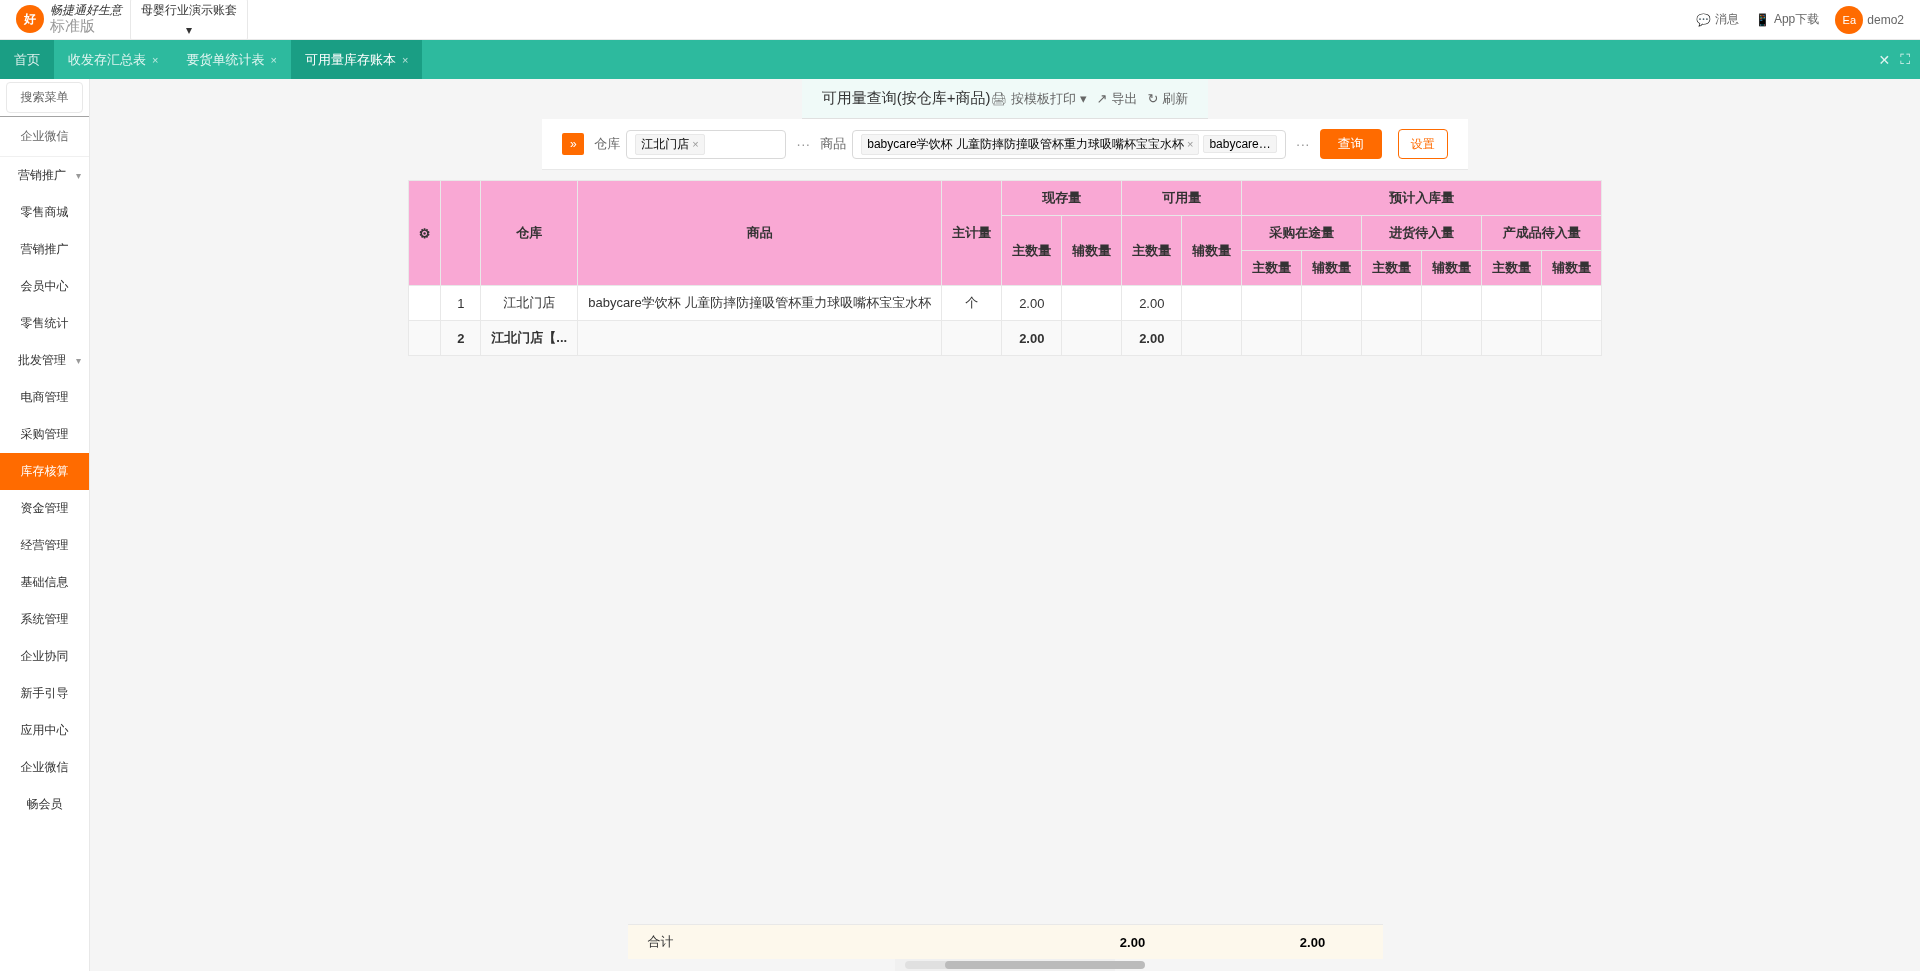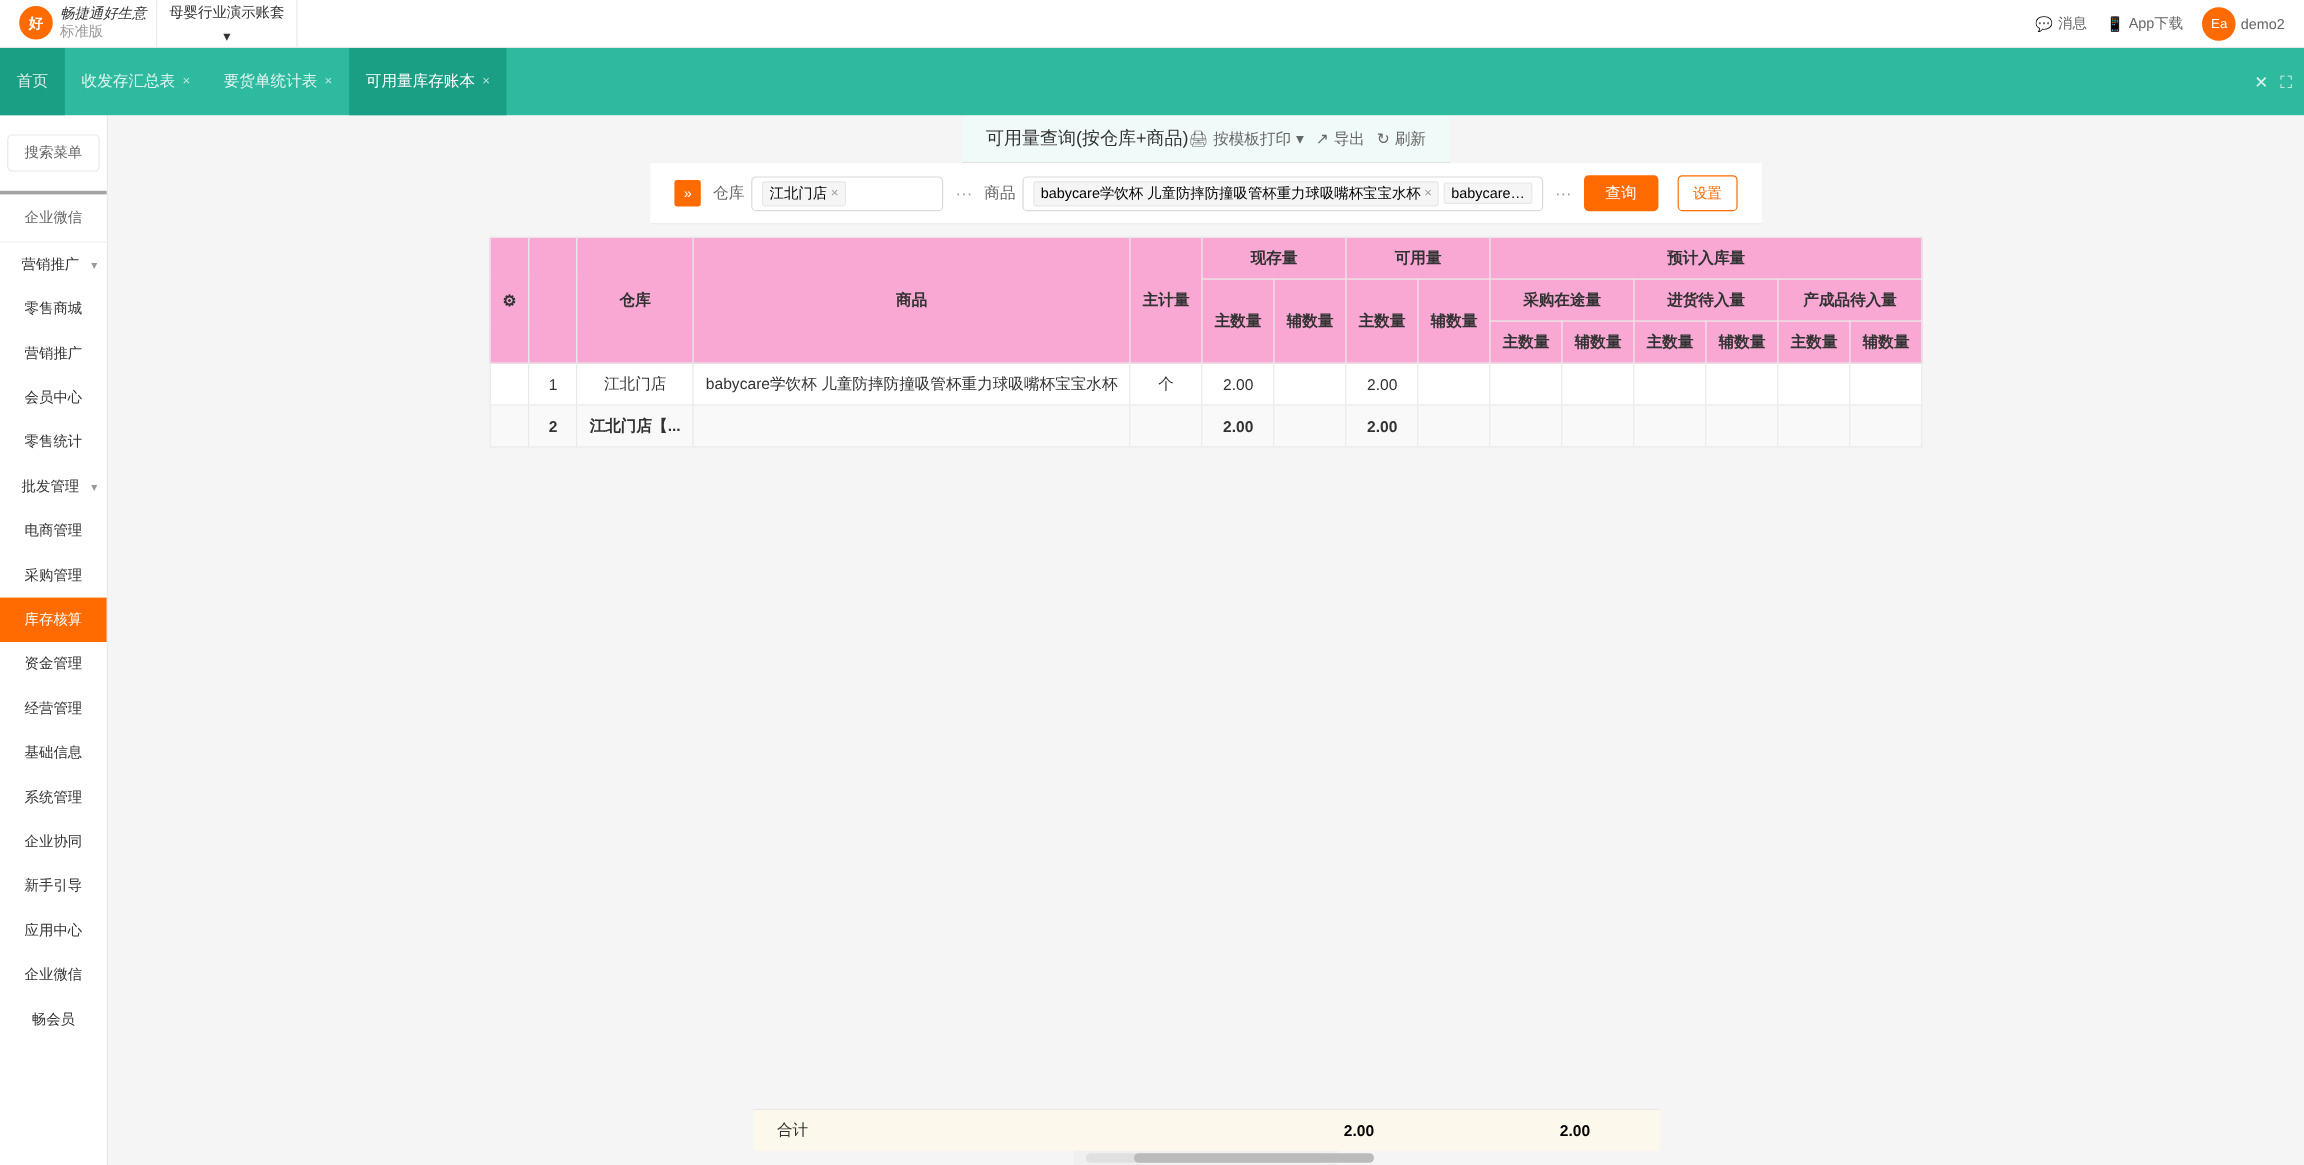--- a/index.html
+++ b/index.html
@@ -13,29 +13,29 @@
       align-items: center;
       justify-content: space-between;
       padding: 0 16px;
       border-bottom: 1px solid #e8e8e8;
       flex-shrink: 0;
     }
     .top-bar-left { display: flex; align-items: center; gap: 8px; }
     .logo-area { display: flex; align-items: center; gap: 6px; }
     .logo-icon { width: 28px; height: 28px; background: #ff6b00; border-radius: 50%; display: flex; align-items: center; justify-content: center; color: white; font-size: 12px; font-weight: bold; }
     .logo-text { font-size: 12px; color: #333; line-height: 1.2; font-style: italic; }
-    .logo-sub { font-size: 12px; color: #999; }
+    .logo-sub { font-size: 15px; color: #999; }
     .industry-selector { display: flex; align-items: center; gap: 4px; border: 1px solid #e8e8e8; border-radius: 4px; padding: 4px 10px; cursor: pointer; font-size: 12px; color: #333; flex-direction: column; }
     .top-bar-right { display: flex; align-items: center; gap: 16px; }
     .top-bar-action { display: flex; align-items: center; gap: 4px; color: #666; font-size: 12px; cursor: pointer; }
     .avatar { width: 28px; height: 28px; border-radius: 50%; background: #ff6b00; display: flex; align-items: center; justify-content: center; color: white; font-size: 11px; }
 
     
     .nav-tabs {
-      height: 56px;
+      height: 39px;
       background: #2dba9e;
       display: flex;
       align-items: stretch;
       flex-shrink: 0;
       position: relative;
     }
     .nav-tab {
       display: flex;
       align-items: center;
       padding: 0 14px;
@@ -55,21 +55,21 @@
     .main-layout { display: flex; flex: 1; overflow: hidden; }
     .sidebar {
       width: 90px;
       background: #fff;
       border-right: 1px solid #e8e8e8;
       display: flex;
       flex-direction: column;
       flex-shrink: 0;
       overflow-y: auto;
     }
-    .sidebar-search { padding: 16px 6px; border-bottom: 3px solid #a3a3a3; }
+    .sidebar-search { padding: 3px 6px; border-bottom: 1px solid #a3a3a3; }
     .sidebar-search-btn { width: 100%; padding: 6px 4px; border: 1px solid #e8e8e8; border-radius: 4px; background: #fff; color: #666; font-size: 12px; cursor: pointer; text-align: center; }
     .sidebar-nav { padding: 6px 4px; border-bottom: 1px solid #f0f0f0; }
     .sidebar-nav-btn { width: 100%; padding: 5px 4px; background: none; border: none; color: #666; font-size: 12px; cursor: pointer; text-align: center; }
     .sidebar-item {
       padding: 10px 6px;
       text-align: center;
       cursor: pointer;
       color: #333;
       font-size: 12px;
       display: flex;

